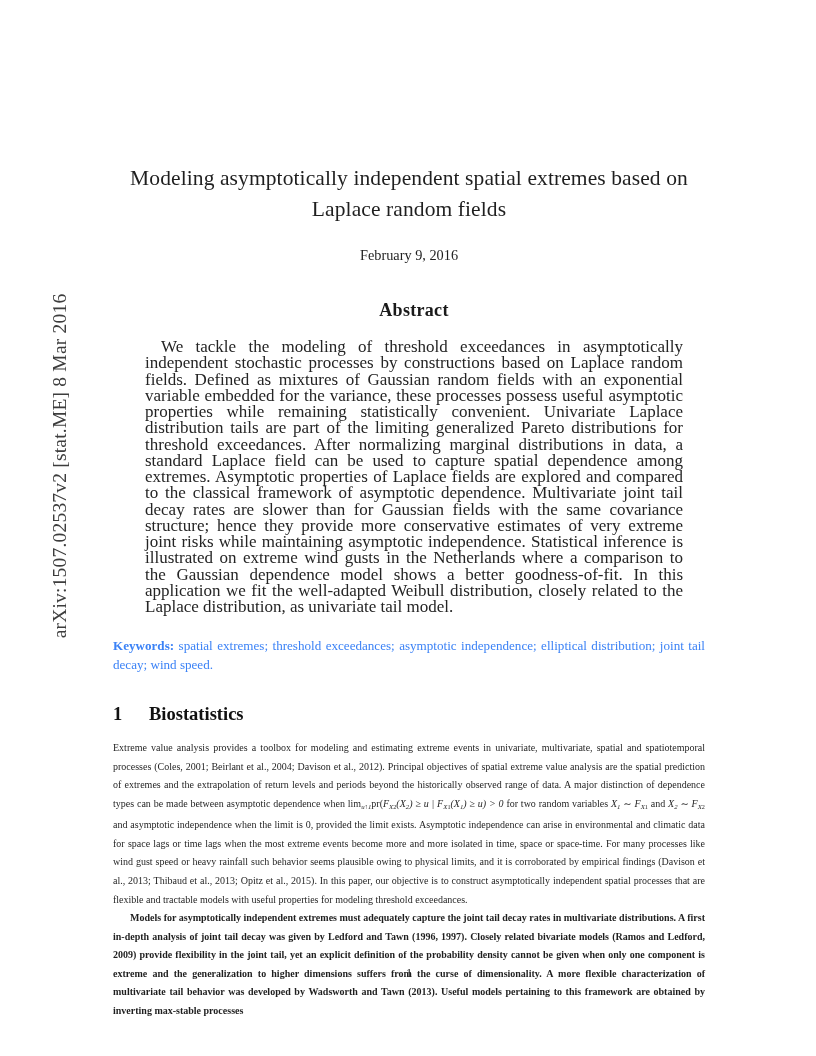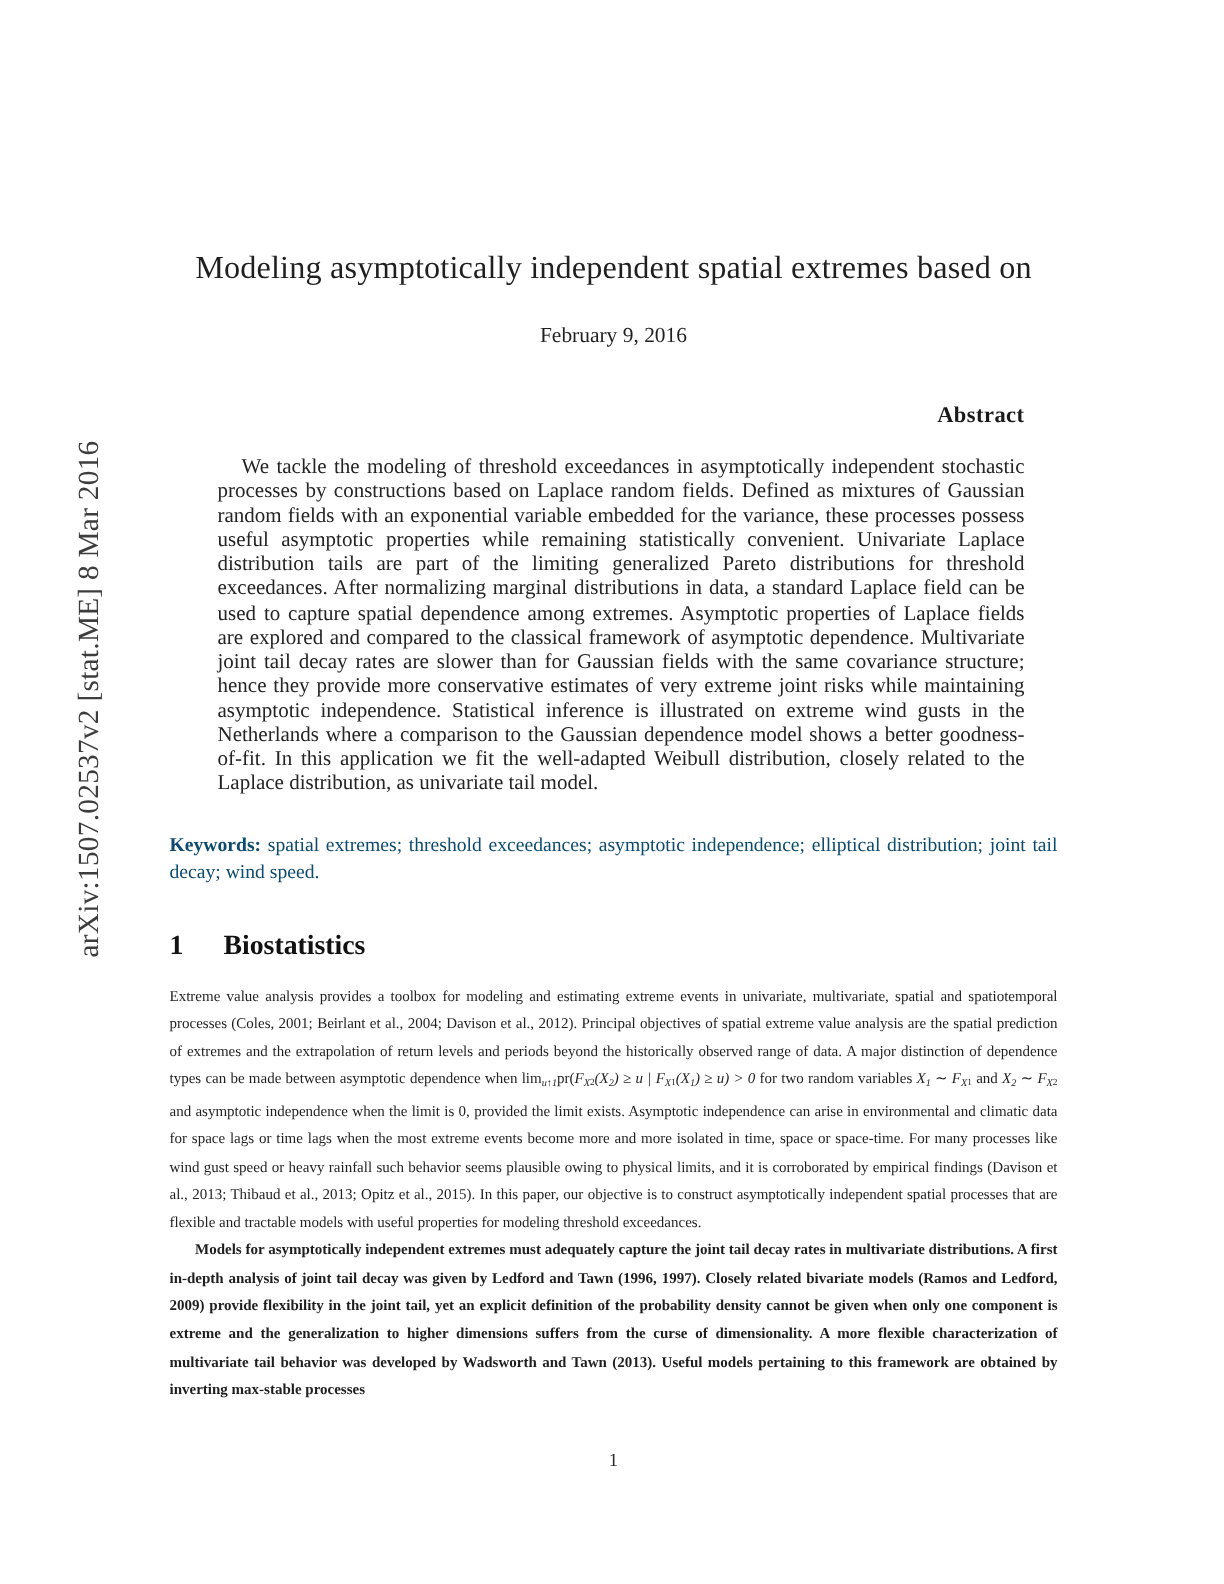--- a/index.html
+++ b/index.html
@@ -73,43 +73,43 @@
     text-align: center;
     font-size: 14.3px;
     color: #1f1f1f;
   }
 
   
   .abstract-block {
     margin: 36px 22px 0 32px;
   }
   .abstract-heading {
-    text-align: right;
-    font-size: 15px;
+    text-align: center;
+    font-size: 18px;
     font-weight: bold;
     margin-bottom: 9px;
     letter-spacing: 0.3px;
   }
   .abstract-body {
-    font-size: 14px;
+    font-size: 17px;
     line-height: 16.25px;
     text-align: justify;
     text-indent: 16px;
     color: #242424;
     hyphens: none;
     margin-top: 18px;
   }
 
   
   .keywords {
     margin-top: 22px;
     font-size: 13.1px;
     line-height: 18.5px;
     text-align: justify;
-    color: #0c4a6e;
+    color: #3b82f6;
   }
   .keywords .kw-label { font-weight: bold; }
 
   
   .section-heading {
     margin-top: 30px;
     font-size: 18.5px;
     font-weight: bold;
     color: #111111;
     display: flex;
@@ -161,20 +161,21 @@
 <body>
 
 <div id="arxiv-stamp">
   <div class="stamp-text">arXiv:1507.02537v2  [stat.ME]  8 Mar 2016</div>
 </div>
 
 <div id="page">
 
   <div class="title">
     <span>Modeling asymptotically independent spatial extremes based on</span>
+    <span class="line2">Laplace random fields</span>
   </div>
 
 
   <div class="pubdate">February 9, 2016</div>
 
   <div class="abstract-block">
     <div class="abstract-heading">Abstract</div>
     <div class="abstract-body">We tackle the modeling of threshold exceedances in asymptotically independent stochastic processes by constructions based on Laplace random fields. Defined as mixtures of Gaussian random fields with an exponential variable embedded for the variance, these processes possess useful asymptotic properties while remaining statistically convenient. Univariate Laplace distribution tails are part of the limiting generalized Pareto distributions for threshold exceedances. After normalizing marginal distributions in data, a standard Laplace field can be used to capture spatial dependence among extremes. Asymptotic properties of Laplace fields are explored and compared to the classical framework of asymptotic dependence. Multivariate joint tail decay rates are slower than for Gaussian fields with the same covariance structure; hence they provide more conservative estimates of very extreme joint risks while maintaining asymptotic independence. Statistical inference is illustrated on extreme wind gusts in the Netherlands where a comparison to the Gaussian dependence model shows a better goodness-of-fit. In this application we fit the well-adapted Weibull distribution, closely related to the Laplace distribution, as univariate tail model.</div>
   </div>
 

